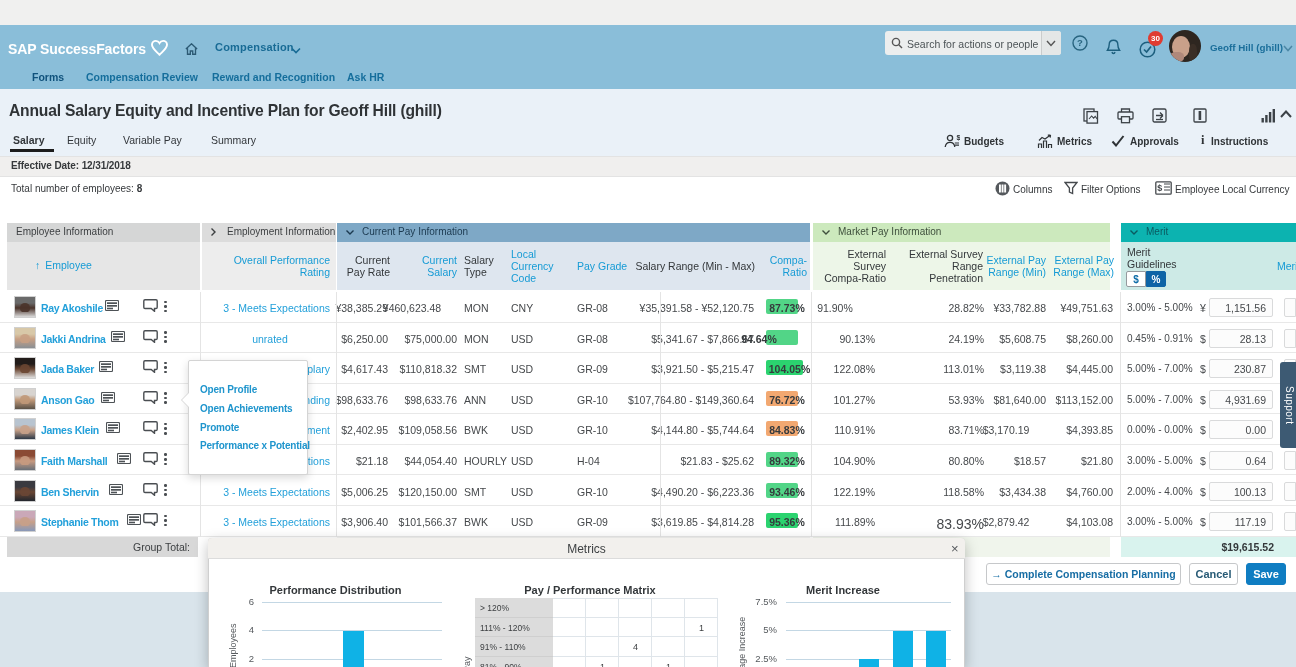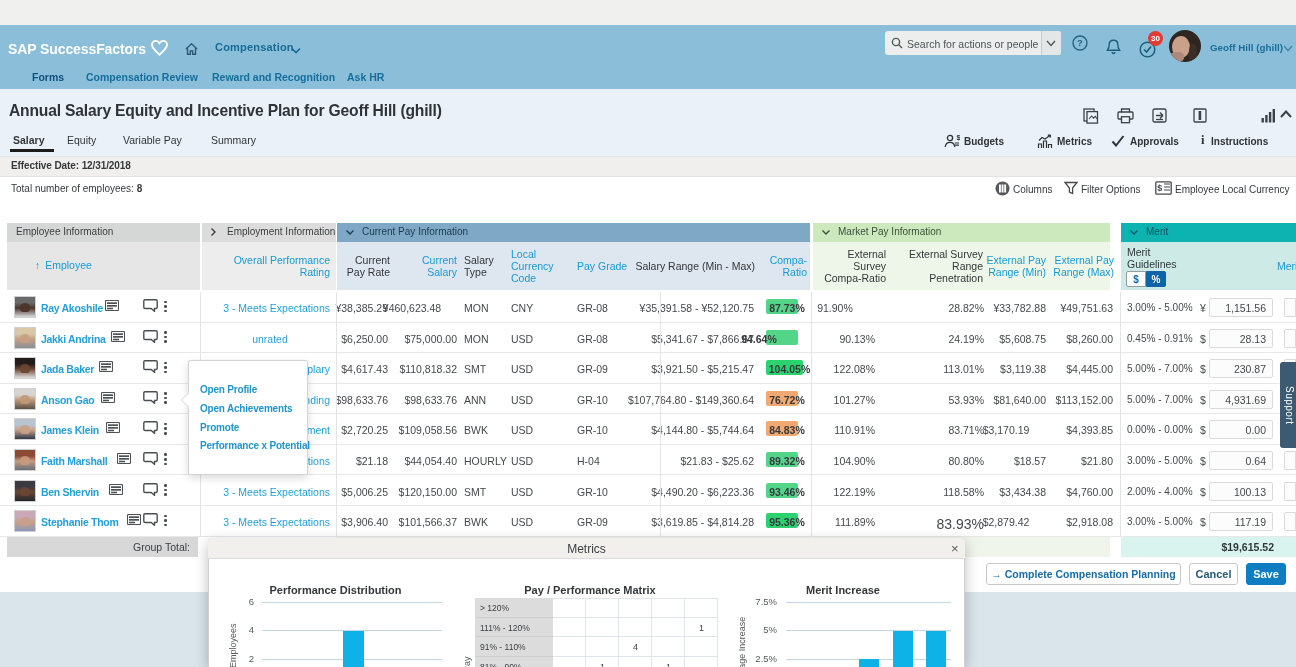--- a/index.html
+++ b/index.html
@@ -325,21 +325,21 @@
     <rect x="2" y="5" width="10" height="1.7" fill="#4d5256"></rect>
     <rect x="2" y="7.7" width="6" height="1.6" fill="#4d5256"></rect>
   </svg>
 <svg class="ab" style="left:143px;top:421.3px" width="15" height="13" viewBox="0 0 15 13">
     <path d="M2 0.8 H13 C13.7 0.8 14.2 1.3 14.2 2 V8.3 C14.2 9 13.7 9.5 13 9.5 H11.5 V12.3 L8.2 9.5 H2 C1.3 9.5 0.8 9 0.8 8.3 V2 C0.8 1.3 1.3 0.8 2 0.8 Z" fill="none" stroke="#4a4e52" stroke-width="1.4"></path>
   </svg>
 <div class="ab" style="left:164px;top:422.8px;width:2.6px;height:2.6px;border-radius:50%;background:#4a4e52;"></div>
 <div class="ab" style="left:164px;top:427.40000000000003px;width:2.6px;height:2.6px;border-radius:50%;background:#4a4e52;"></div>
 <div class="ab" style="left:164px;top:432.0px;width:2.6px;height:2.6px;border-radius:50%;background:#4a4e52;"></div>
 <div class="ab" style="left:210px;top:424.3px;width:120px;font-size:10.5px;color:#23a0da;text-align:right;white-space:nowrap;">2 - Development</div>
-<div class="ab" style="left:308px;top:424.3px;width:80px;font-size:10.5px;color:#45484b;text-align:right;white-space:nowrap;">$2,720.25</div>
+<div class="ab" style="left:308px;top:424.3px;width:80px;font-size:10.5px;color:#45484b;text-align:right;white-space:nowrap;">$2,402.95</div>
 <div class="ab" style="left:367px;top:424.3px;width:90px;font-size:10.5px;color:#45484b;text-align:right;white-space:nowrap;">$109,058.56</div>
 <div class="ab" style="left:464px;top:424.3px;width:50px;font-size:10.5px;color:#45484b;text-align:left;white-space:nowrap;">BWK</div>
 <div class="ab" style="left:511px;top:424.3px;width:40px;font-size:10.5px;color:#45484b;text-align:left;white-space:nowrap;">USD</div>
 <div class="ab" style="left:577px;top:424.3px;width:50px;font-size:10.5px;color:#45484b;text-align:left;white-space:nowrap;">GR-10</div>
 <div class="ab" style="left:604px;top:424.3px;width:150px;font-size:10.5px;color:#45484b;text-align:right;white-space:nowrap;">$4,144.80 - $5,744.64</div>
 <div class="ab" style="left:766px;top:421.3px;width:32px;height:15px;background:#f2a871;border-radius:2px;"></div>
 <div class="ab" style="left:766px;top:424.3px;width:42px;font-size:10.5px;font-weight:bold;color:#363a3d;text-align:center;">84.83%</div>
 <div class="ab" style="left:795px;top:424.3px;width:80px;font-size:10.5px;color:#45484b;text-align:right;white-space:nowrap;">110.91%</div>
 <div class="ab" style="left:904px;top:424.3px;width:80px;font-size:10.5px;color:#45484b;text-align:right;white-space:nowrap;">83.71%</div>
 <div class="ab" style="left:966px;top:424.3px;width:80px;font-size:10.5px;color:#45484b;text-align:center;white-space:nowrap;">$3,170.19</div>
@@ -438,21 +438,21 @@
 <div class="ab" style="left:367px;top:516.1px;width:90px;font-size:10.5px;color:#45484b;text-align:right;white-space:nowrap;">$101,566.37</div>
 <div class="ab" style="left:464px;top:516.1px;width:50px;font-size:10.5px;color:#45484b;text-align:left;white-space:nowrap;">BWK</div>
 <div class="ab" style="left:511px;top:516.1px;width:40px;font-size:10.5px;color:#45484b;text-align:left;white-space:nowrap;">USD</div>
 <div class="ab" style="left:577px;top:516.1px;width:50px;font-size:10.5px;color:#45484b;text-align:left;white-space:nowrap;">GR-09</div>
 <div class="ab" style="left:604px;top:516.1px;width:150px;font-size:10.5px;color:#45484b;text-align:right;white-space:nowrap;">$3,619.85 - $4,814.28</div>
 <div class="ab" style="left:766px;top:513.1px;width:32px;height:15px;background:#2bd36f;border-radius:2px;"></div>
 <div class="ab" style="left:766px;top:516.1px;width:42px;font-size:10.5px;font-weight:bold;color:#363a3d;text-align:center;">95.36%</div>
 <div class="ab" style="left:795px;top:516.1px;width:80px;font-size:10.5px;color:#45484b;text-align:right;white-space:nowrap;">111.89%</div>
 <div class="ab" style="left:904px;top:516.1px;width:80px;font-size:14px;color:#45484b;text-align:right;white-space:nowrap;">83.93%</div>
 <div class="ab" style="left:966px;top:516.1px;width:80px;font-size:10.5px;color:#45484b;text-align:center;white-space:nowrap;">$2,879.42</div>
-<div class="ab" style="left:1033px;top:516.1px;width:80px;font-size:10.5px;color:#45484b;text-align:right;white-space:nowrap;">$2,918.08</div>
+<div class="ab" style="left:1033px;top:516.1px;width:80px;font-size:10.5px;color:#45484b;text-align:right;white-space:nowrap;">$4,103.08</div>
 <div class="ab" style="left:1127px;top:516.1px;width:75px;font-size:10px;color:#45484b;text-align:left;white-space:nowrap;">3.00% - 5.00%</div>
 <div class="ab" style="left:1200px;top:516.1px;width:12px;font-size:10.5px;color:#45484b;text-align:left;white-space:nowrap;">$</div>
 <div class="ab" style="left:1209px;top:512.1px;width:64px;height:19px;background:#fcfcfc;border:1px solid #d9dadb;border-radius:2px;"></div>
 <div class="ab" style="left:1209px;top:516.1px;width:57px;font-size:10.5px;color:#45484b;text-align:right;">117.19</div>
 <div class="ab" style="left:1284px;top:512.1px;width:12px;height:19px;background:#fcfcfc;border:1px solid #d9dadb;border-radius:2px 0 0 2px;"></div>
 <div class="ab" style="left:200px;top:292px;width:1px;height:245px;background:#e4e4e4;"></div>
 <div class="ab" style="left:336px;top:292px;width:1px;height:245px;background:#e4e4e4;"></div>
 <div class="ab" style="left:660px;top:292px;width:1px;height:245px;background:#e4e4e4;"></div>
 <div class="ab" style="left:811px;top:292px;width:1px;height:245px;background:#e4e4e4;"></div>
 <div class="ab" style="left:1120px;top:292px;width:1px;height:245px;background:#e4e4e4;"></div>

